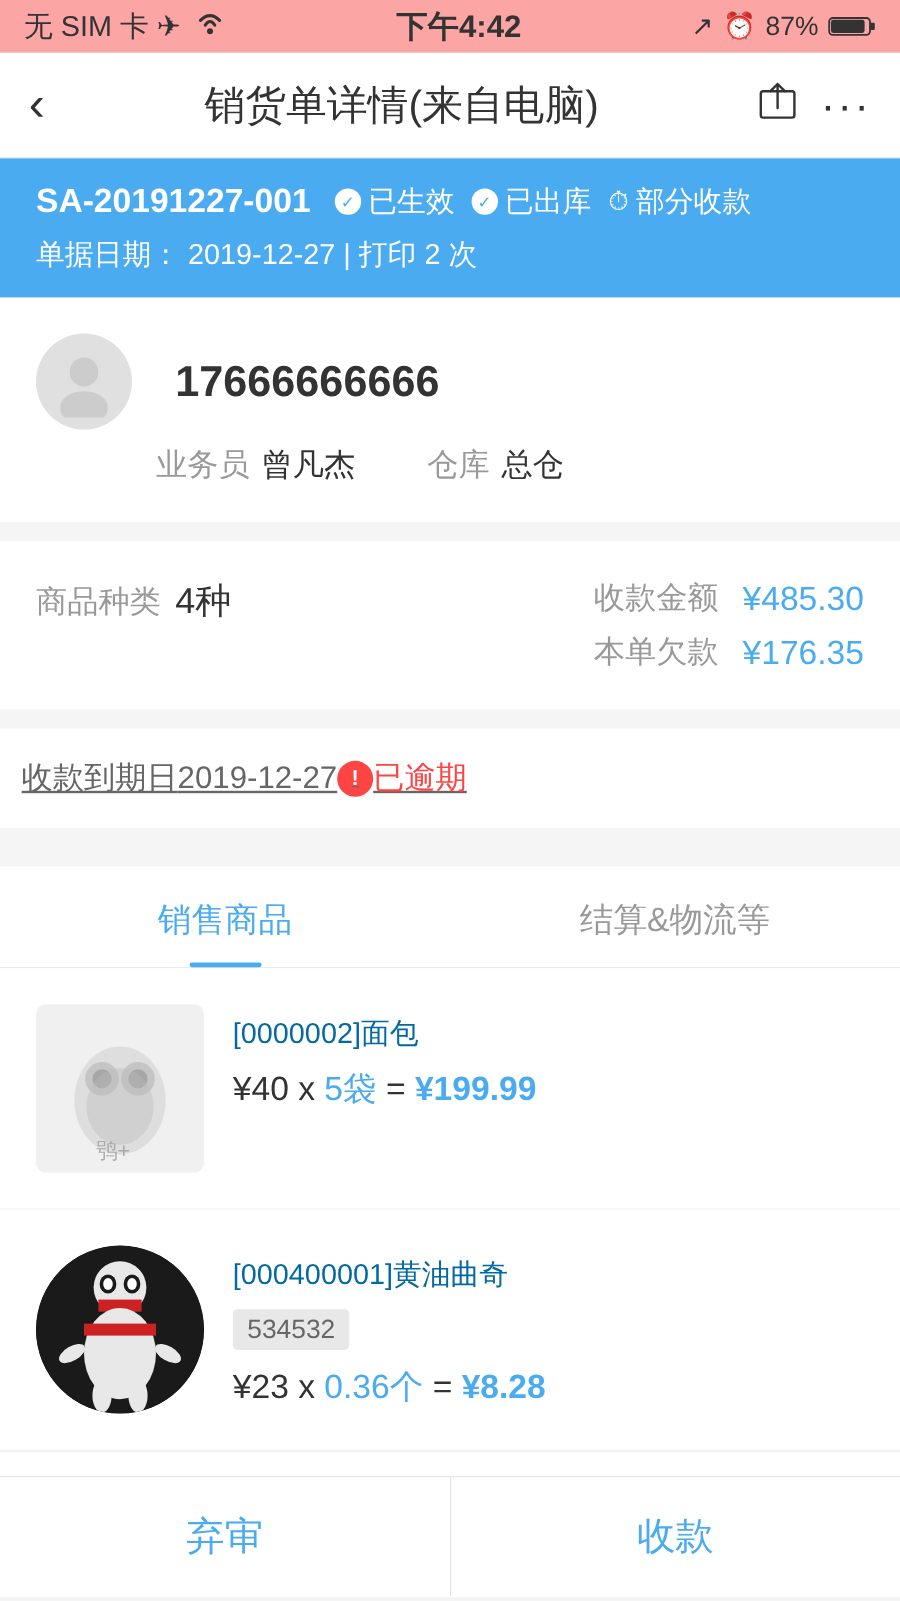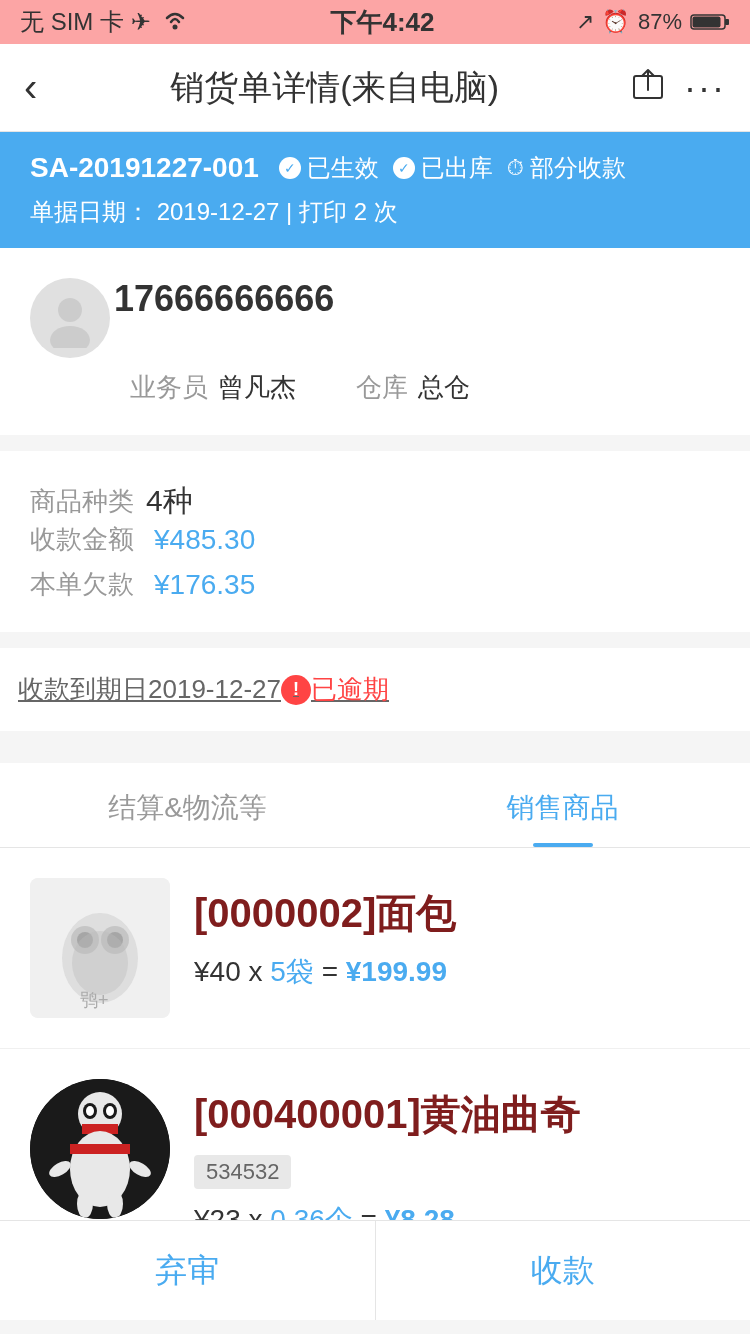--- a/index.html
+++ b/index.html
@@ -107,22 +107,22 @@
     }
 
     
     .info-section {
       background: #fff;
       padding: 30px;
       margin-bottom: 16px;
     }
     .customer-row {
       display: flex;
-      align-items: flex-start;
-      gap: 4px;
+      align-items: center;
+      gap: 36px;
       margin-bottom: 12px;
     }
     .avatar {
       width: 80px;
       height: 80px;
       border-radius: 50%;
       background: #e0e0e0;
       display: flex;
       align-items: center;
       justify-content: center;
@@ -160,21 +160,20 @@
     }
 
     
     .summary-section {
       background: #fff;
       padding: 30px;
       margin-bottom: 16px;
       display: flex;
       align-items: flex-start;
       justify-content: space-between;
-      flex-direction: column;
     }
     .summary-left {
       display: flex;
       flex-direction: column;
       gap: 10px;
     }
     .summary-row {
       display: flex;
       align-items: center;
       font-size: 26px;
@@ -277,24 +276,24 @@
       display: flex;
       align-items: center;
       justify-content: center;
       overflow: hidden;
     }
     .product-info {
       flex: 1;
       padding-top: 8px;
     }
     .product-name {
-      font-size: 40px;
-      color: #7f1d1d;
+      font-size: 24px;
+      color: #0369a1;
       margin-bottom: 12px;
-      font-weight: 700;
+      font-weight: 400;
     }
     .product-badge {
       display: inline-block;
       background: #e8e8e8;
       color: #666;
       font-size: 22px;
       padding: 4px 12px;
       border-radius: 4px;
       margin-bottom: 12px;
     }
@@ -307,21 +306,21 @@
       font-weight: 500;
     }
     .price-total {
       color: #4AABF0;
       font-weight: 600;
     }
 
     
     .bottom-bar {
       position: fixed;
-      bottom: 14px;
+      bottom: 4px;
       left: 0;
       width: 750px;
       height: 100px;
       background: #fff;
       border-top: 1px solid #e5e5e5;
       display: flex;
       align-items: center;
     }
     .bottom-btn {
       flex: 1;
@@ -449,25 +448,25 @@
 <div class="due-section">
   <span>收款到期日</span>
   <span>2019-12-27</span>
   <div class="overdue-badge">!</div>
   <span class="overdue-text">已逾期</span>
 </div>
 
 <div style="height:16px; background:#f5f5f5;"></div>
 
 <div class="tabs-section">
+  <div class="tab-item active">
+    <span>销售商品</span>
+  </div>
   <div class="tab-item">
     <span>结算&amp;物流等</span>
-  </div>
-  <div class="tab-item active">
-    <span>销售商品</span>
   </div>
 </div>
 
 <div class="products-section">
 
   <div class="product-item">
     <div class="product-image">
       <svg viewBox="0 0 140 140" xmlns="http://www.w3.org/2000/svg" width="140" height="140">
         <rect width="140" height="140" fill="#f0f0f0" rx="8"></rect>
 

